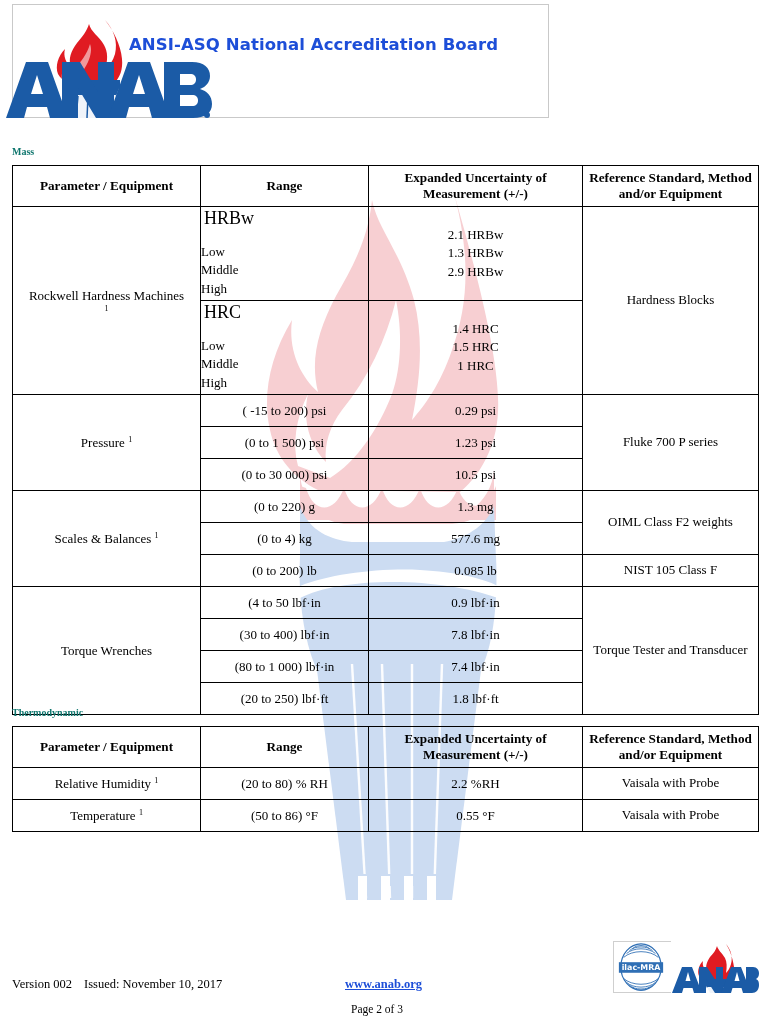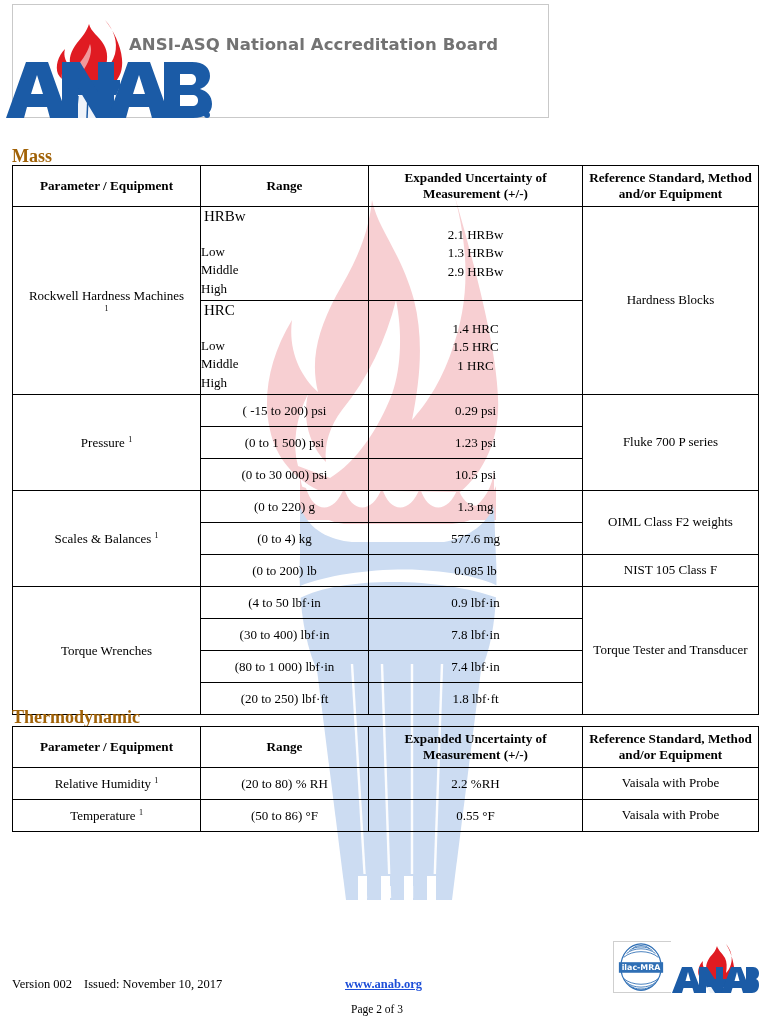--- a/index.html
+++ b/index.html
@@ -51,32 +51,32 @@
     z-index: 4;
   }
   #header-title {
     position: absolute;
     left: 129px;
     top: 35px;
     font-family: "DejaVu Sans", sans-serif;
     font-weight: bold;
     font-size: 16.5px;
     letter-spacing: 0.1px;
-    color: #737373;
+    color: #1d4ed8;
     white-space: nowrap;
     z-index: 5;
   }
 
   
   .section-caption {
     position: absolute;
     font-family: "Liberation Serif", serif;
     font-weight: bold;
-    font-size: 18px;
-    color: #a16207;
+    font-size: 10px;
+    color: #0f766e;
     z-index: 2;
   }
   #caption-mass { left: 12px; top: 146px; }
   #caption-thermo { left: 12px; top: 707px; }
 
   
   table.scope-table {
     position: absolute;
     border-collapse: collapse;
     table-layout: fixed;
@@ -130,21 +130,21 @@
   
   td.group-cell {
     position: relative;
     height: 93px;
     padding: 0;
   }
   .group-head {
     position: absolute;
     left: 3px;
     top: 1px;
-    font-size: 15px;
+    font-size: 18px;
     text-align: left;
   }
   .group-lines {
     position: absolute;
     left: 0;
     right: 0;
     bottom: 2px;
     text-align: left;
     font-size: 13px;
     line-height: 1.42;

